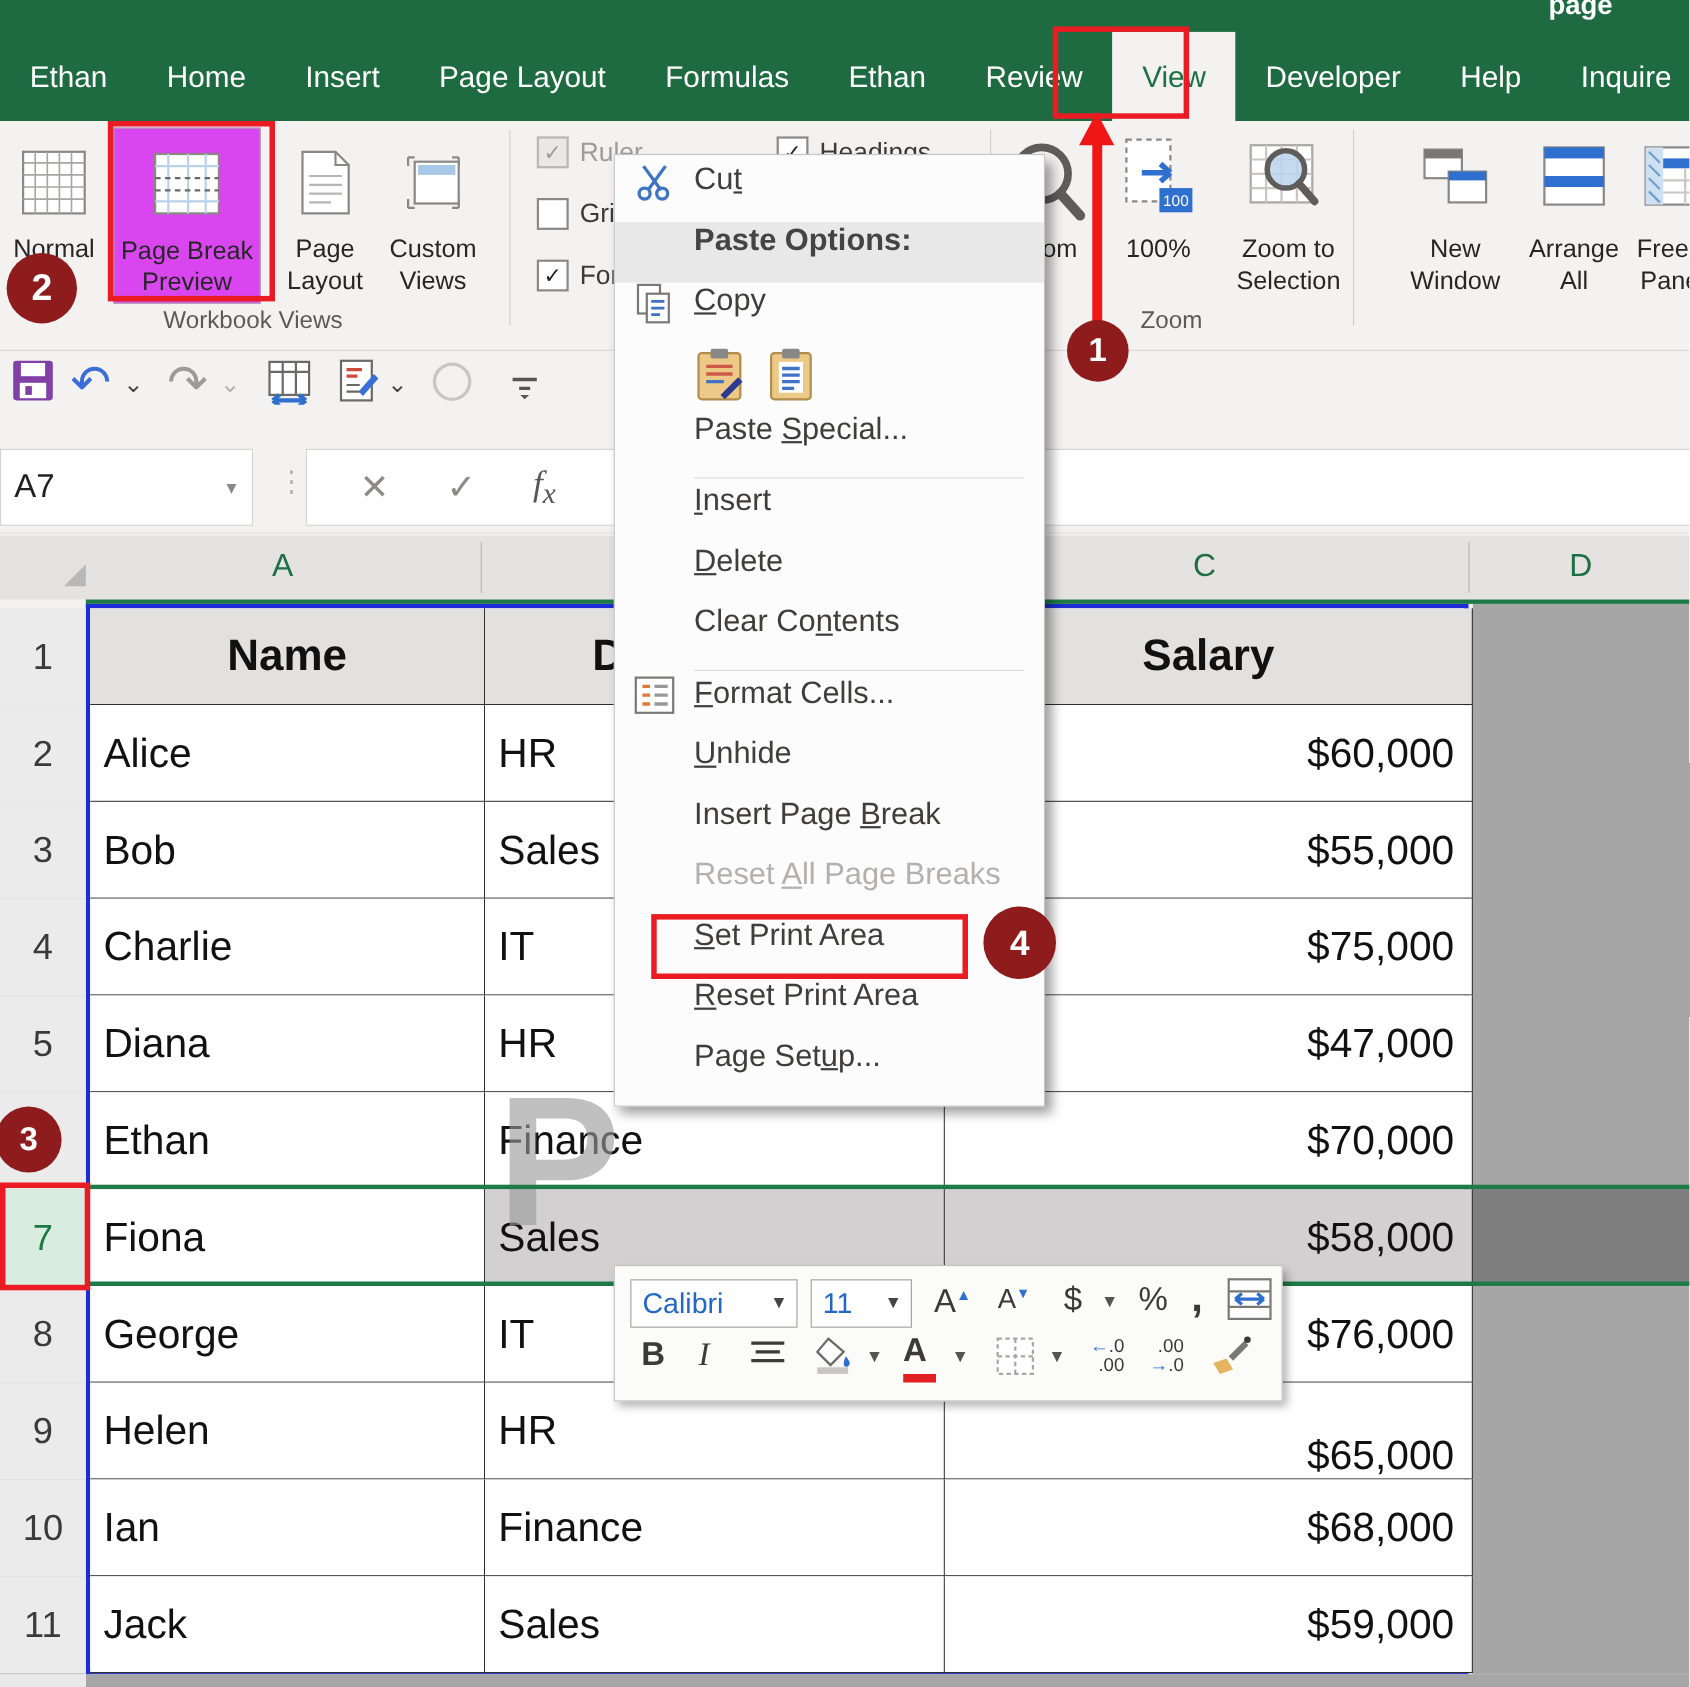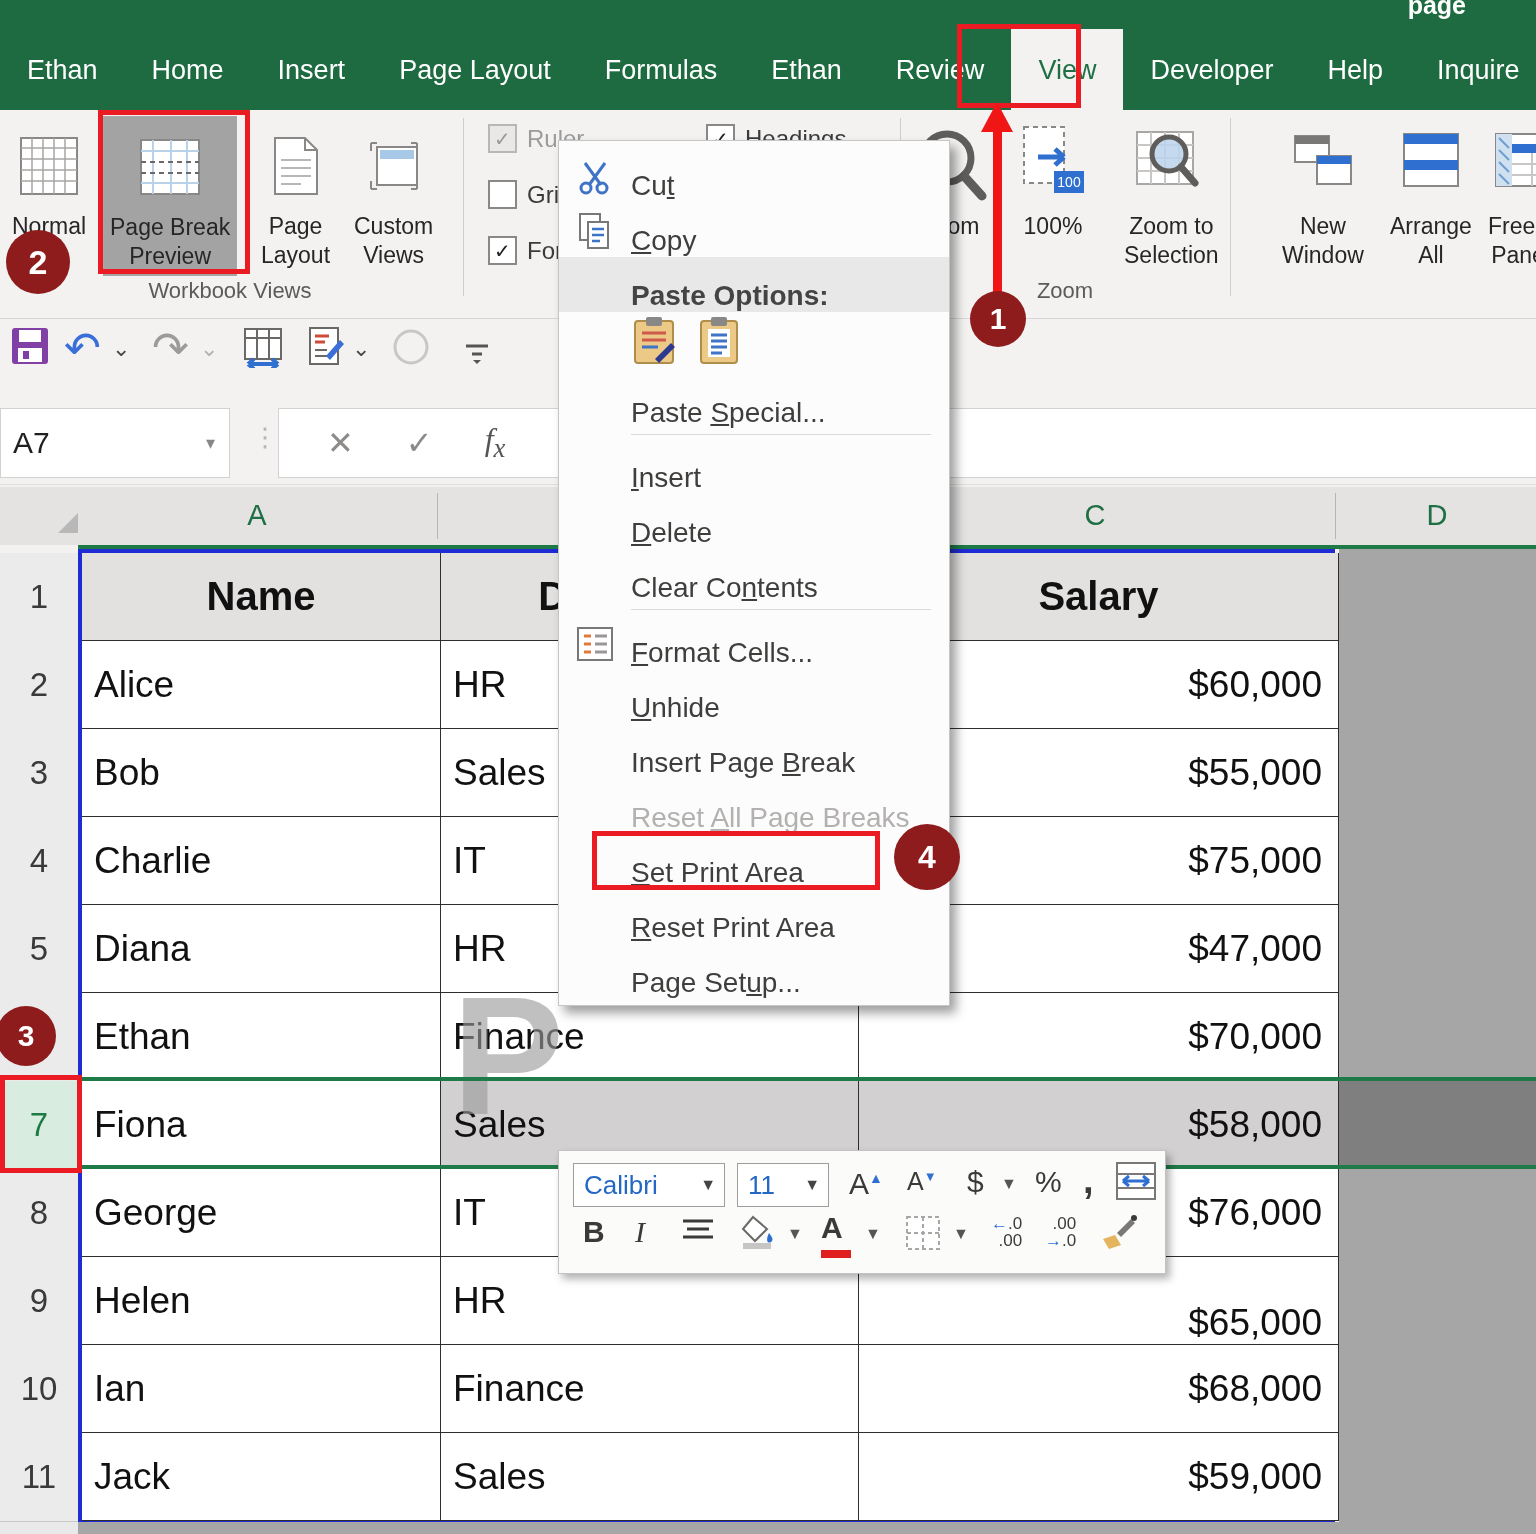--- a/index.html
+++ b/index.html
@@ -12,21 +12,21 @@
   .tab.active{background:#f3f2f1;color:#1e7044;padding-top:26px;}
   .title-partial{position:absolute;right:70px;top:-9px;color:#fff;font-size:25px;font-weight:bold;}
   
   .ribbon{position:absolute;left:0;top:110px;width:1536px;height:208px;background:#f3f2f1;
           border-bottom:1px solid #d8d6d4;z-index:10;}
   .rgroup-label{position:absolute;top:168px;font-size:22px;color:#5c5b59;text-align:center;}
   .vdiv{position:absolute;top:8px;height:178px;width:1px;background:#d0cecd;}
   .rbtn{position:absolute;top:6px;display:flex;flex-direction:column;align-items:center;
         color:#262626;font-size:23px;line-height:29px;padding:4px 6px;}
   .rbtn .ic{height:92px;display:flex;align-items:center;}
-  .rbtn.sel{background:#a3a3a3;border:1px solid #a9a7a5;}
+  .rbtn.sel{background:#d946ef;border:1px solid #a9a7a5;}
   .chk{position:absolute;display:flex;align-items:center;font-size:24px;color:#3b3b3b;gap:10px;}
   .chk .box{width:25px;height:25px;background:#fff;border:2px solid #8a8886;display:flex;
             align-items:center;justify-content:center;font-size:20px;color:#222;}
   .chk.dis{color:#9b9b9b;}
   .chk.dis .box{background:#e9e8e7;border-color:#b9b7b5;color:#9b9b9b;}
   
   .qat{position:absolute;left:0;top:318px;width:1536px;height:84px;background:#f3f2f1;}
   .qico{position:absolute;top:14px;font-size:40px;color:#6b6967;}
   .fbar{position:absolute;left:0;top:402px;width:1536px;height:82px;background:#f3f2f1;
         border-bottom:1px solid #e1dfdd;}
@@ -58,21 +58,21 @@
   .dzone{position:absolute;left:1339px;top:549px;width:197px;height:973px;background:#a6a6a6;z-index:1;}
   .d7{position:absolute;left:1339px;top:1081px;width:197px;height:88px;background:#7f7f7f;z-index:2;}
   .selline{position:absolute;left:78px;width:1458px;height:4px;background:#1e7a46;z-index:8;}
   .belowgray{position:absolute;left:78px;top:1522px;width:1458px;height:12px;background:#a6a6a6;}
   .belowlt{position:absolute;left:0;top:1521px;width:78px;height:13px;background:#e9e9e9;}
   .wmark{position:absolute;left:452px;top:960px;font-size:168px;color:#9b9b9b;opacity:.62;z-index:6;
          font-weight:bold;}
   
   .menu{position:absolute;left:558px;top:140px;width:392px;background:#fcfcfc;z-index:50;
         border:1px solid #c6c6c6;box-shadow:6px 7px 10px rgba(0,0,0,.38);padding:6px 0;box-sizing:border-box;}
-  .mi{height:55px;display:flex;align-items:flex-end;font-size:28px;color:#3f3e3d;position:relative;}
+  .mi{height:55px;display:flex;align-items:flex-start;font-size:28px;color:#3f3e3d;position:relative;}
   .mi .gut{width:72px;display:flex;justify-content:center;align-items:center;}
   .mi.dis{color:#b3b1af;}
   .mi.hdrrow{background:#e9e8e8;font-weight:bold;color:#444;}
   .msep{height:10px;display:flex;align-items:center;}
   .msep i{display:block;height:1px;background:#d9d9d9;margin-left:72px;width:300px;}
   .pasteicons{height:62px;display:flex;align-items:center;gap:20px;padding-left:72px;}
   
   .mtb{position:absolute;left:558px;top:1150px;width:608px;height:124px;background:#fbfbfa;z-index:60;
        border:1px solid #c3c2c1;box-shadow:4px 5px 8px rgba(0,0,0,.3);box-sizing:border-box;}
   .mtb .fld{position:absolute;background:#fff;border:1px solid #9f9d9b;display:flex;align-items:center;
@@ -444,33 +444,33 @@
       <div class="mi">
         <span class="gut">
           <span><svg width="36" height="36" viewBox="0 0 36 36">
               <path d="M8 4l16 22M28 4L12 26" stroke="#3f73c5" stroke-width="3" fill="none"></path>
               <circle cx="9" cy="29" r="5" fill="none" stroke="#3f73c5" stroke-width="3"></circle>
               <circle cx="25" cy="29" r="5" fill="none" stroke="#3f73c5" stroke-width="3"></circle>
             </svg></span>
         </span>
         <span><span>Cu</span><u>t</u><span></span></span>
       </div>
+      <div class="mi hdrrow">
+        <span class="gut"></span>
+        <span>Paste Options:</span>
+      </div>
       <div class="mi">
         <span class="gut">
           <span><svg width="34" height="38" viewBox="0 0 34 38">
               <rect x="2" y="2" width="20" height="26" fill="#fff" stroke="#7a7876" stroke-width="2"></rect>
               <rect x="10" y="10" width="20" height="26" fill="#fff" stroke="#7a7876" stroke-width="2"></rect>
               <path d="M14 17h12M14 23h12M14 29h8" stroke="#3f73c5" stroke-width="2.5"></path>
             </svg></span>
         </span>
         <span><span></span><u>C</u><span>opy</span></span>
-      </div>
-      <div class="mi hdrrow">
-        <span class="gut"></span>
-        <span>Paste Options:</span>
       </div>
       <div class="pasteicons">
         <span><svg width="46" height="52" viewBox="0 0 46 52">
             <rect x="4" y="6" width="38" height="42" rx="3" fill="#ecc987" stroke="#b08d4a" stroke-width="2"></rect>
             <rect x="15" y="2" width="16" height="9" rx="2" fill="#8a8886"></rect>
             <path d="M11 18h24M11 25h24" stroke="#d05a4a" stroke-width="3"></path>
             <path d="M11 32h16" stroke="#3f73c5" stroke-width="3"></path>
             <path d="M24 44L40 28l4 4-16 16z" fill="#2b3a8f"></path>
           </svg></span>
                   <span><svg width="44" height="52" viewBox="0 0 44 52">

